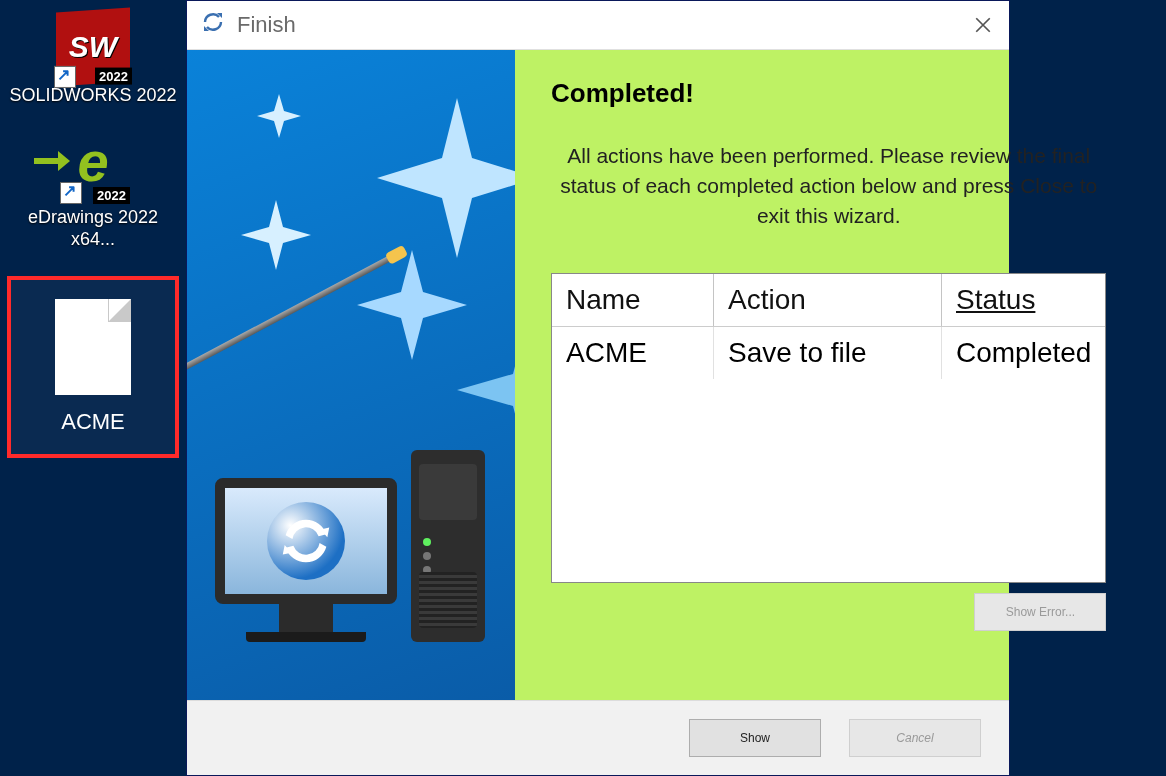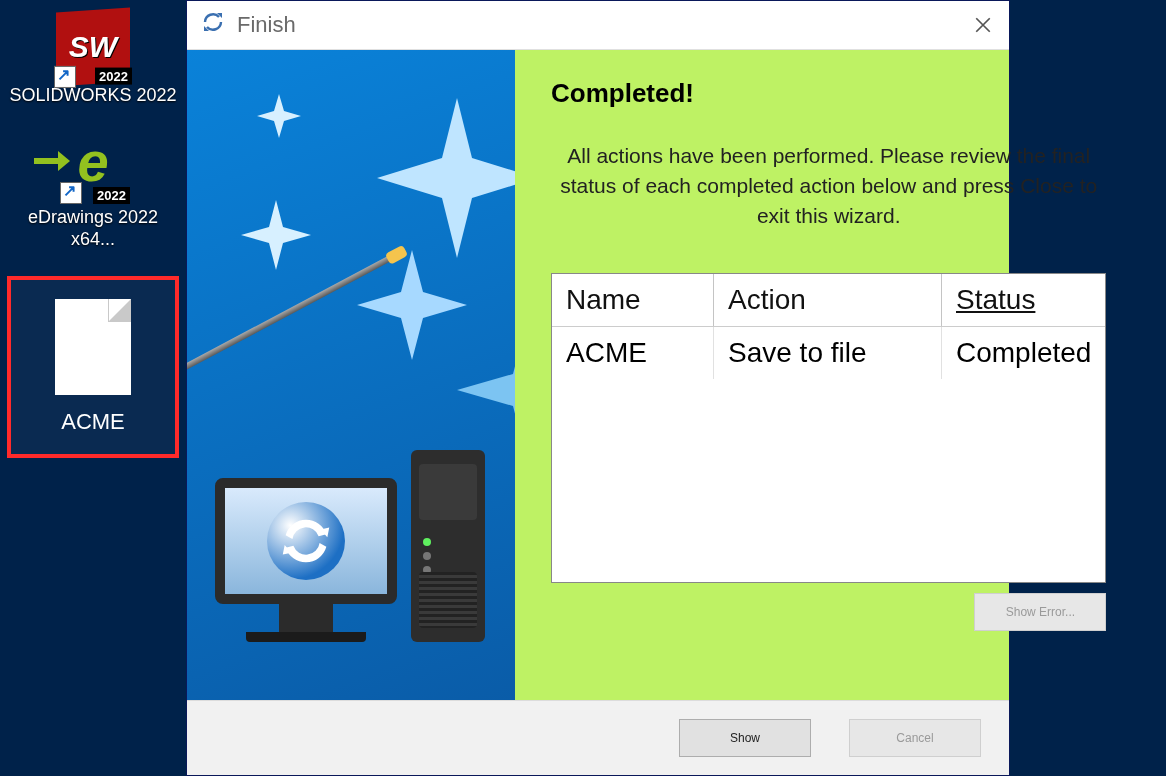--- a/index.html
+++ b/index.html
@@ -153,21 +153,21 @@
   .c3 { flex:1; }
   .grid-head { border-bottom:1px solid #ccc; font-weight:400; color:#111;}
   .grid-head > div { border-right:1px solid #c4c4c4; }
   .grid-head > div:last-child{border-right:none;text-decoration:underline;}
   .btn-row { display:flex; justify-content:flex-end; margin-top:10px; }
   .btn {
     height:38px; min-width:132px; font-size:12px; border:1px solid #adadad;
     background:#e1e1e1; color:#222; padding:0 18px; cursor:pointer;
   }
   .btn.disabled { color:#9a9a9a; background:#e7e7e7; border-color:#cfcfcf; cursor:default; }
-  .btn + .btn { margin-left:38px; }
+  .btn + .btn { margin-left:28px;font-style:italic; }
 
   .footer {
     border-top:1px solid #dcdcdc; padding:18px 28px; display:flex; justify-content:flex-end;
     background:#f1f1f1;
   }
   
   .star{position:absolute;fill:#e9f6ff;}
 </style>
 </head>
 <body>

